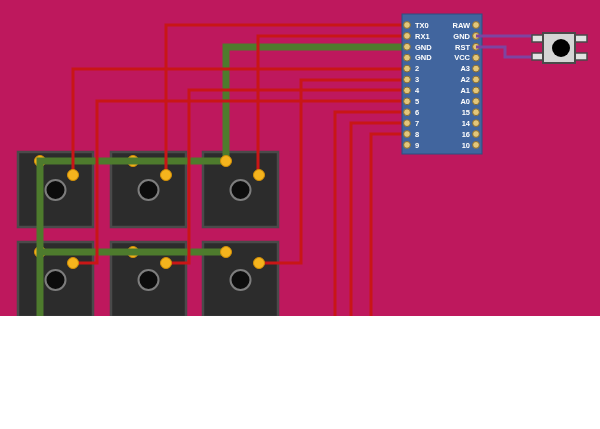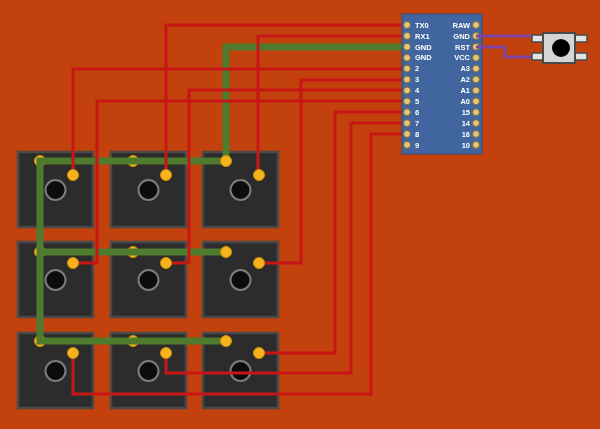--- a/index.html
+++ b/index.html
@@ -1,16 +1,16 @@
 <!DOCTYPE html>
 <html><head>
 <meta charset="utf-8">
 <style>
   html,body{margin:0;padding:0;background:#ffffff;}
-  #stage{position:relative;width:600px;height:429px;background:#c2410c;overflow:hidden;}
+  #stage{position:relative;width:600px;height:316px;background:#be185d;overflow:hidden;}
   svg{display:block;}
   text.pinlbl{font-family:"Liberation Sans",sans-serif;font-weight:bold;font-size:7.5px;fill:#ffffff;}
 </style>
 </head>
 <body>
 
 <div id="stage">
   <svg id="svg" width="600" height="429" viewBox="0 0 600 429">
     <g id="keypad">
         <rect x="18" y="152" width="75" height="75" fill="#2c2c2c" stroke="#4a4a4a" stroke-width="2.5"></rect>

